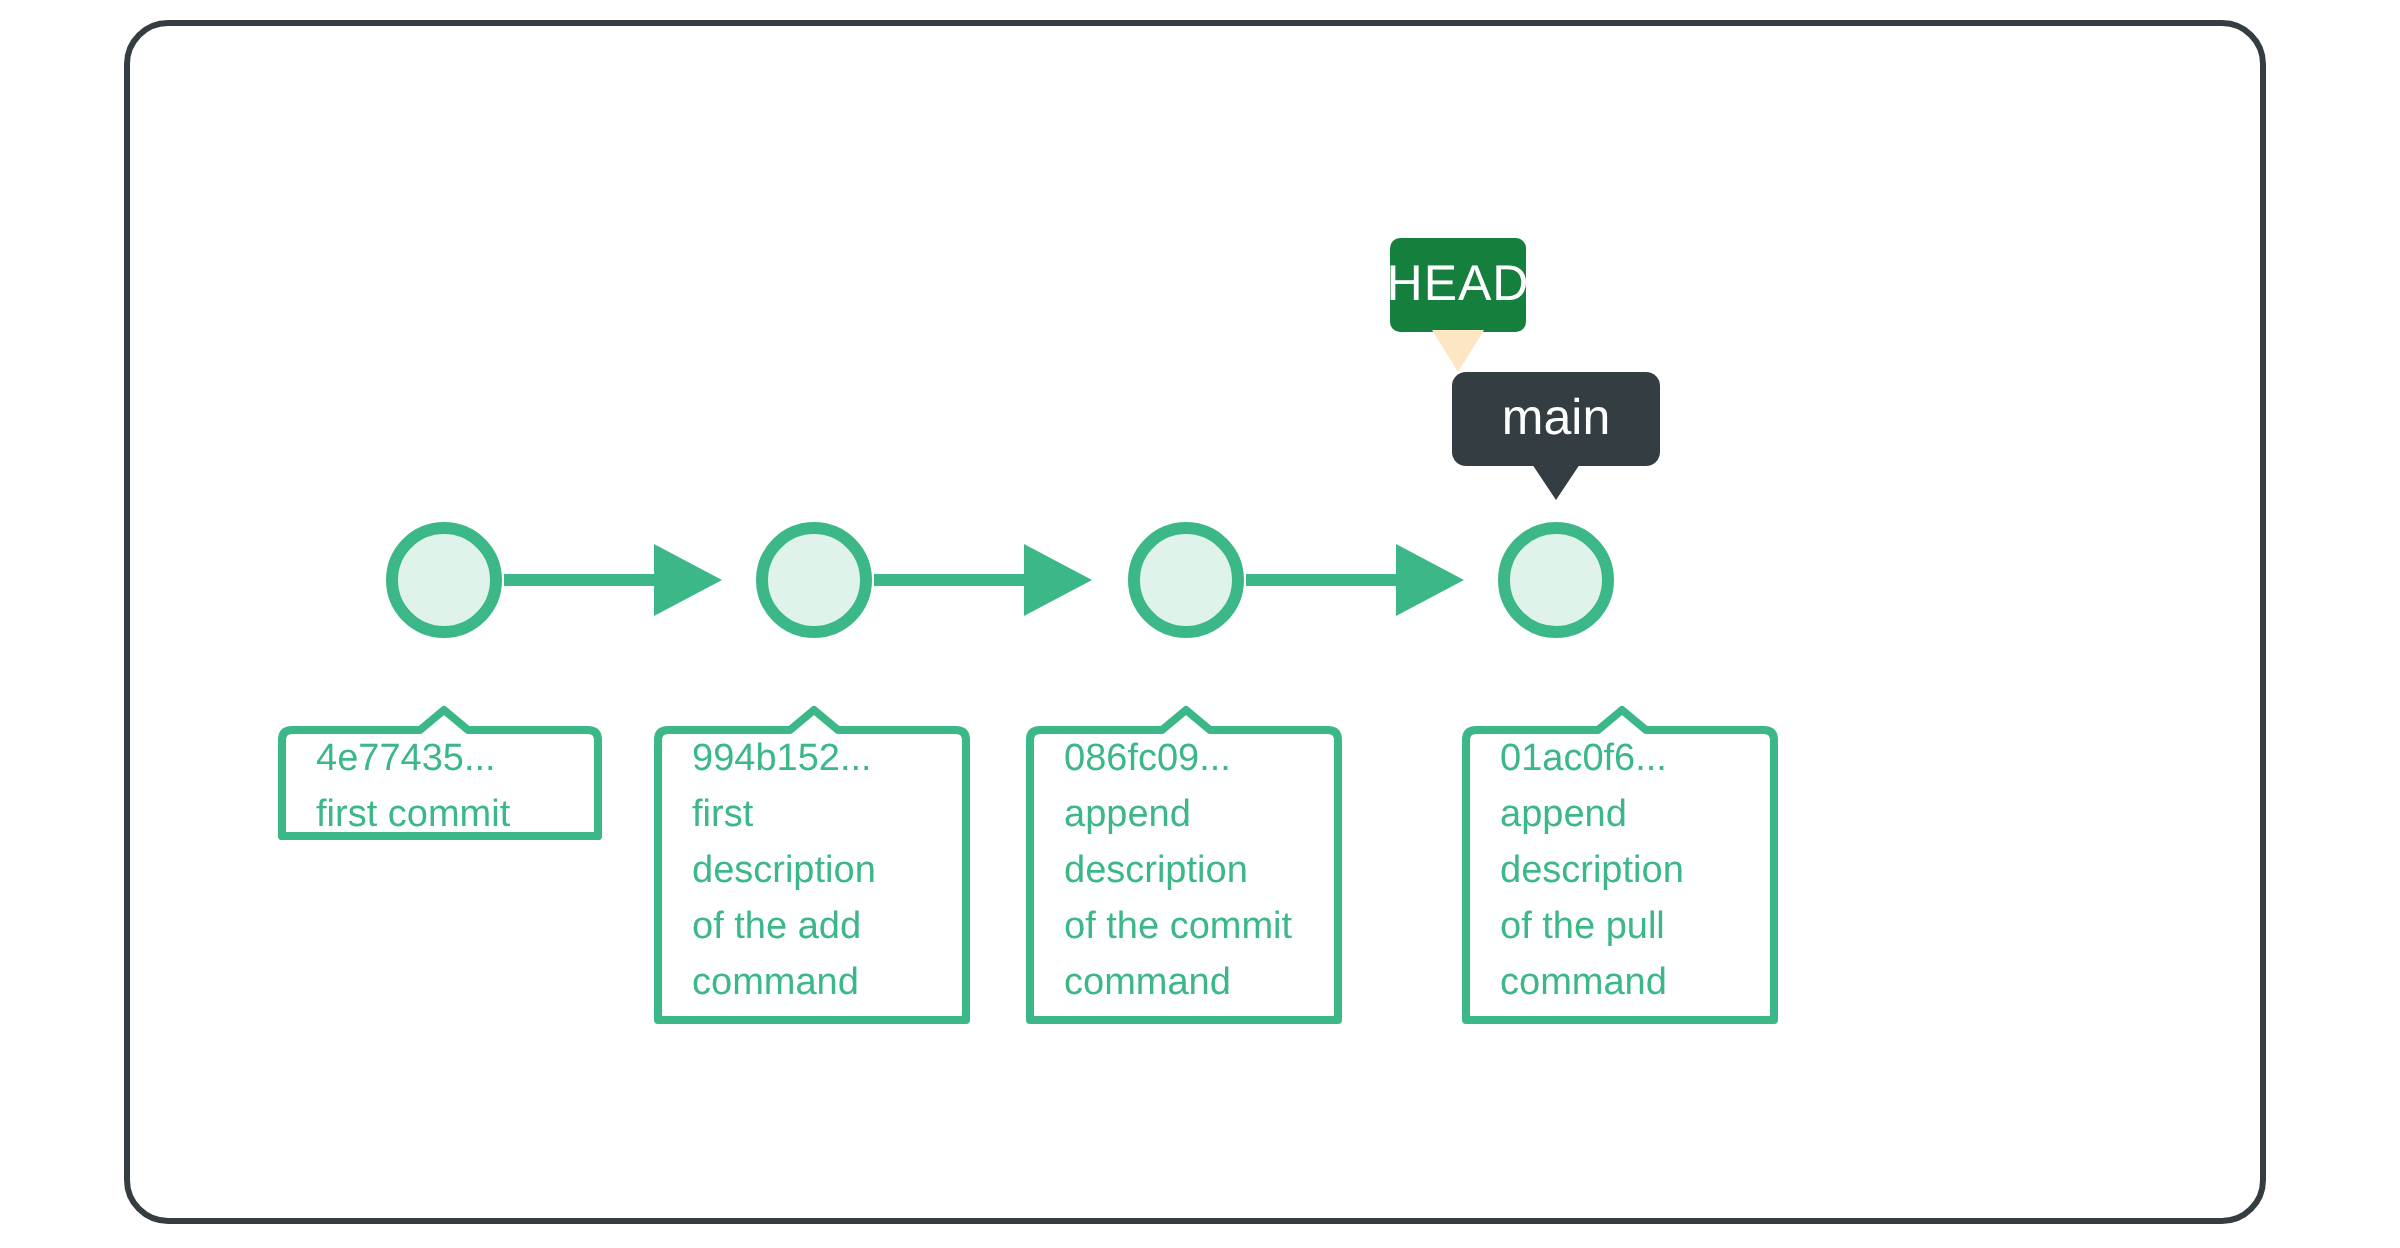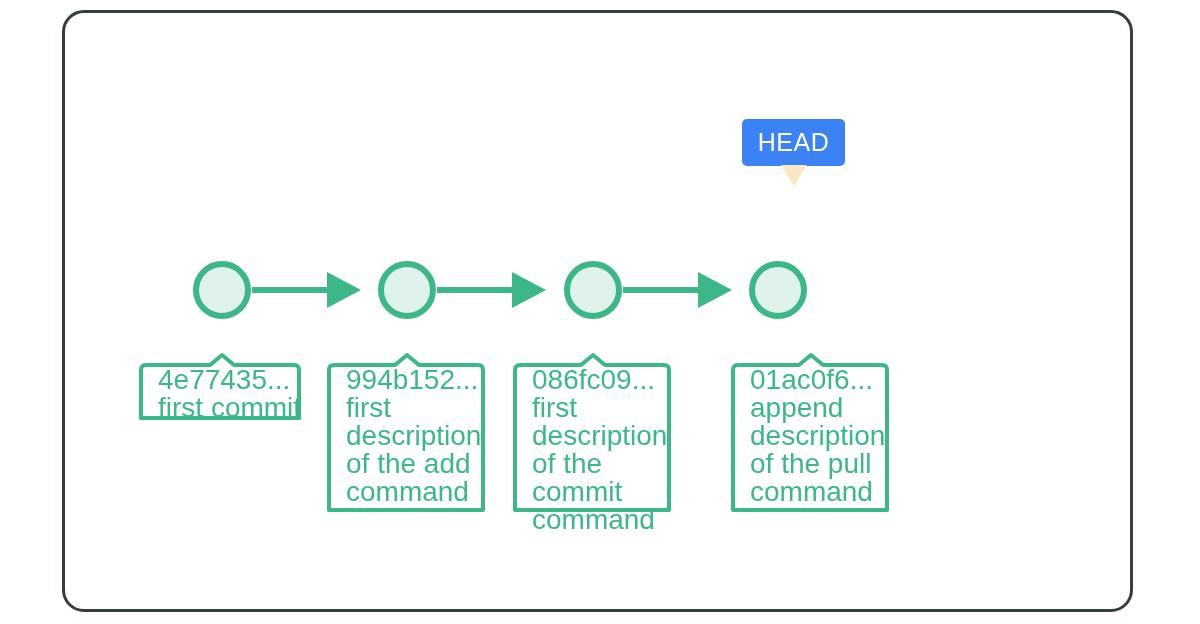--- a/index.html
+++ b/index.html
@@ -39,25 +39,25 @@
     position: absolute;
     left: 0;
     top: 0;
     width: 1200px;
     height: 624px;
   }
 
   
   .head-badge {
     position: absolute;
-    left: 742px;
+    left: 695px;
     top: 119px;
-    width: 103px;
+    width: 68px;
     height: 47px;
-    background: #3b82f6;
+    background: #15803d;
     border-radius: 5px;
     display: flex;
     align-items: center;
     justify-content: center;
   }
   .head-badge .label {
     color: #ffffff;
     font-size: 25px;
     letter-spacing: 0.5px;
     line-height: 1;
@@ -106,21 +106,21 @@
 
   
   .commit-box {
     position: absolute;
     box-sizing: border-box;
     padding: 14px 0 12px 20px;
   }
   .commit-box .box-text {
     position: relative;
     color: #3cb888;
-    font-size: 28px;
+    font-size: 19px;
     line-height: 28px;
     white-space: pre-line;
     z-index: 2;
   }
   .commit-box .box-svg {
     position: absolute;
     left: 0;
     top: 0;
     width: 100%;
     height: 100%;
@@ -155,20 +155,24 @@
     <circle cx="407" cy="290" r="26" fill="#dff3ea" stroke="#3cb888" stroke-width="6"></circle>
     <circle cx="593" cy="290" r="26" fill="#dff3ea" stroke="#3cb888" stroke-width="6"></circle>
     <circle cx="778" cy="290" r="26" fill="#dff3ea" stroke="#3cb888" stroke-width="6"></circle>
   </svg>
 
   <div class="head-badge">
     <span class="label">HEAD</span>
     <span class="tail"></span>
   </div>
 
+  <div class="branch-badge">
+    <span class="label">main</span>
+    <span class="tail"></span>
+  </div>
 
   <div class="commit-box" style="left:138px; top:352px; width:164px; height:69px;">
     <svg class="box-svg" viewBox="0 0 164 69" preserveAspectRatio="none" xmlns="http://www.w3.org/2000/svg">
       <path d="M3,66 L3,18 Q3,13 8,13 L72,13 L84,3 L96,13 L156,13 Q161,13 161,18 L161,66" fill="#ffffff" stroke="#3cb888" stroke-width="4" stroke-linejoin="round" stroke-linecap="round"></path>
       <path d="M3,62 L3,66 L161,66 L161,62" fill="none" stroke="#3cb888" stroke-width="4" stroke-linejoin="round"></path>
     </svg>
     <div class="box-text">4e77435...
 first commit</div>
   </div>
 
@@ -181,21 +185,21 @@
 description
 of the add
 command</div>
   </div>
 
   <div class="commit-box" style="left:512px; top:352px; width:160px; height:161px;">
     <svg class="box-svg" viewBox="0 0 160 161" preserveAspectRatio="none" xmlns="http://www.w3.org/2000/svg">
       <path d="M3,158 L3,18 Q3,13 8,13 L69,13 L81,3 L93,13 L152,13 Q157,13 157,18 L157,158 Z" fill="#ffffff" stroke="#3cb888" stroke-width="4" stroke-linejoin="round" stroke-linecap="round"></path>
     </svg>
     <div class="box-text">086fc09...
-first
+append
 description
 of the commit
 command</div>
   </div>
 
   <div class="commit-box" style="left:730px; top:352px; width:160px; height:161px;">
     <svg class="box-svg" viewBox="0 0 160 161" preserveAspectRatio="none" xmlns="http://www.w3.org/2000/svg">
       <path d="M3,158 L3,18 Q3,13 8,13 L69,13 L81,3 L93,13 L152,13 Q157,13 157,18 L157,158 Z" fill="#ffffff" stroke="#3cb888" stroke-width="4" stroke-linejoin="round" stroke-linecap="round"></path>
     </svg>
     <div class="box-text">01ac0f6...

